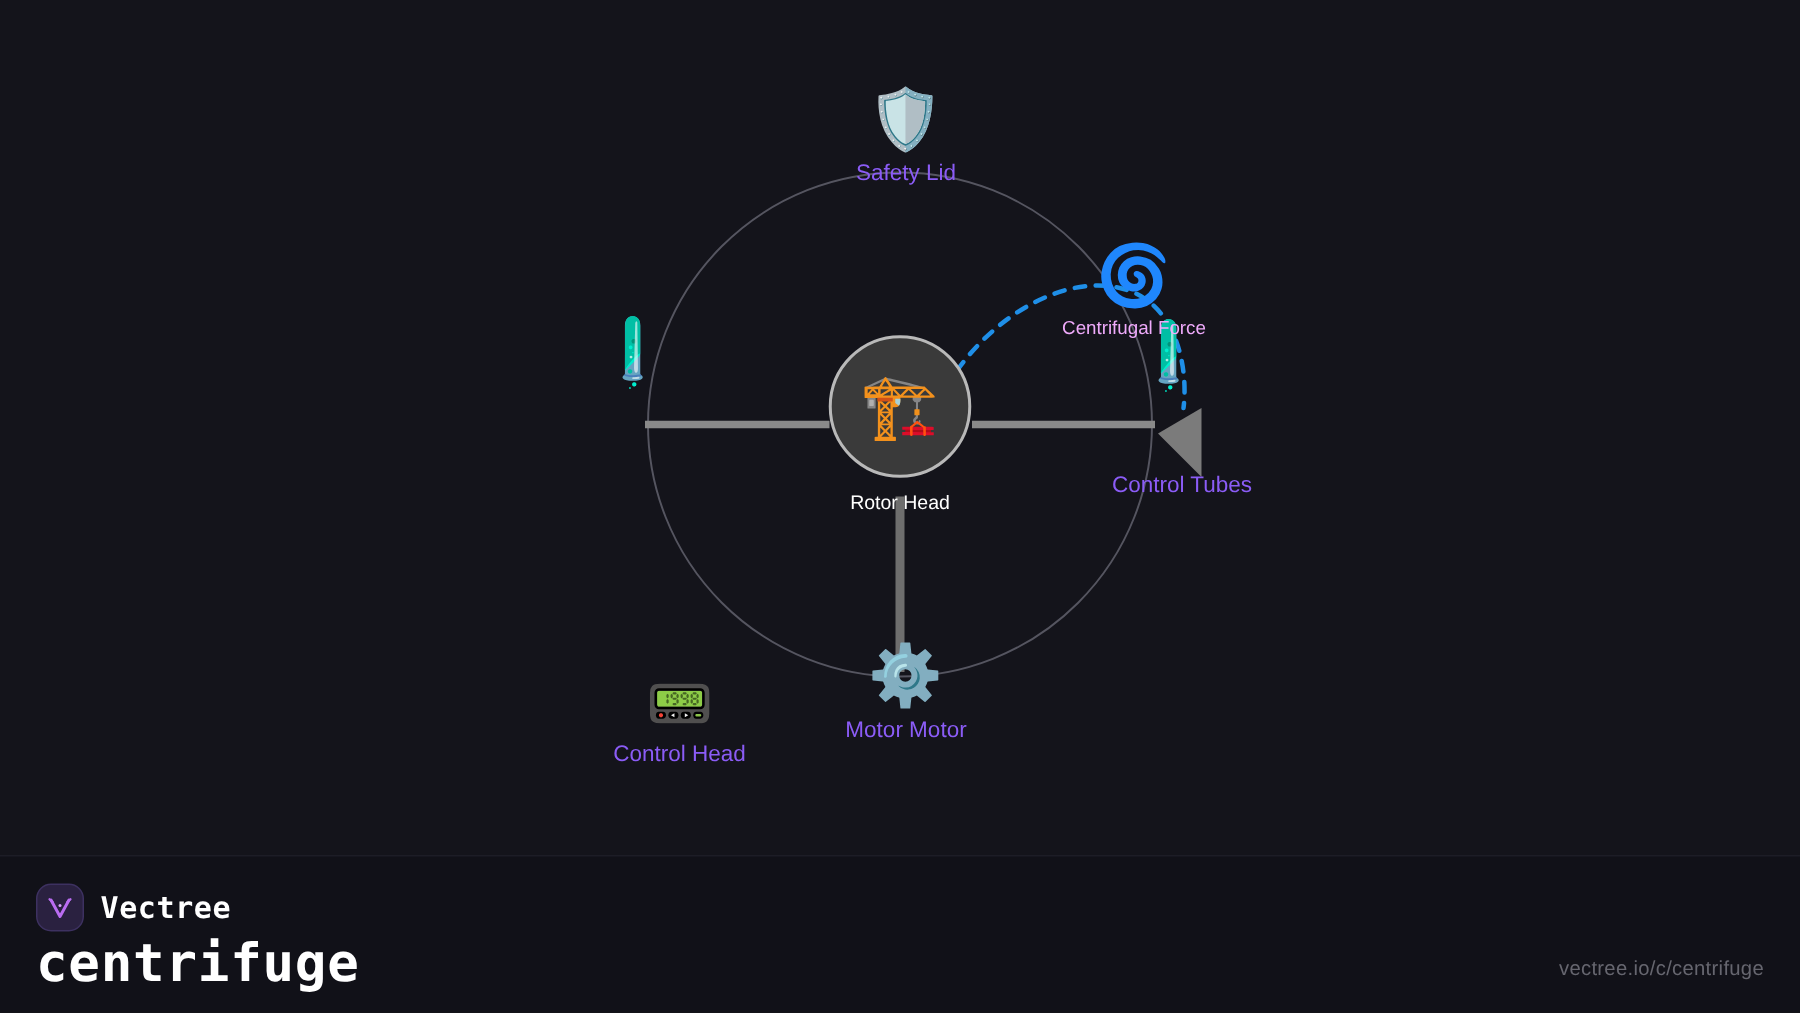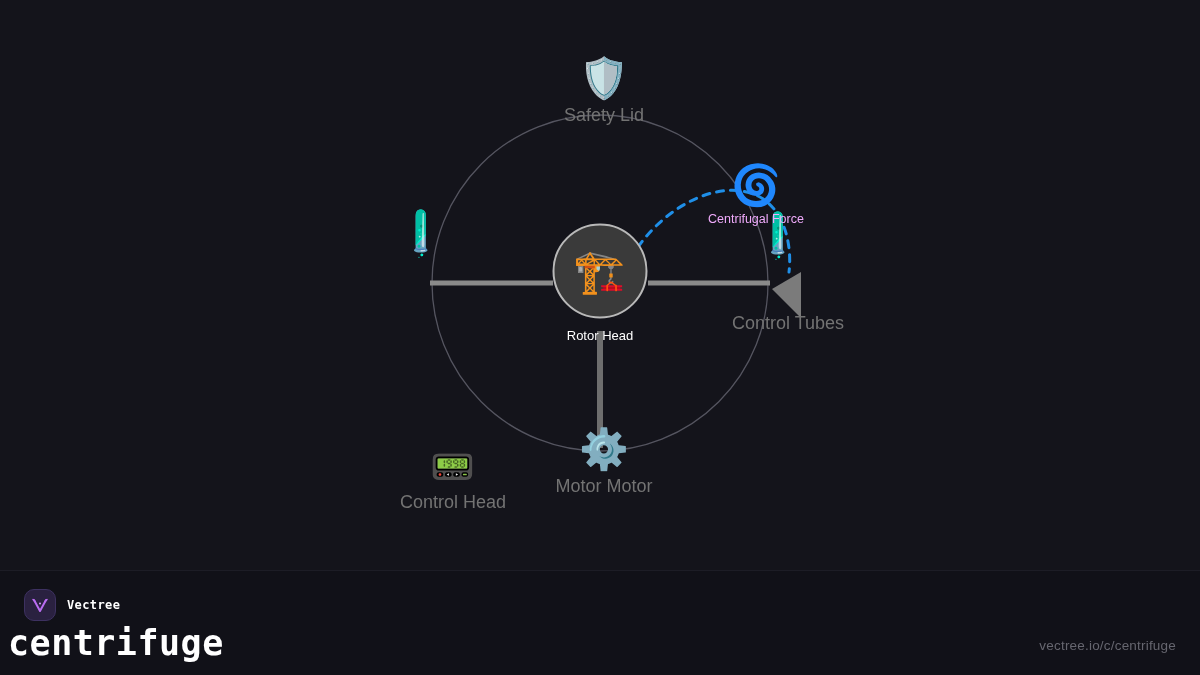--- a/index.html
+++ b/index.html
@@ -39,22 +39,22 @@
     transform: translate(-50%, -50%);
   }
   .node-emoji {
     font-size: 40px;
     line-height: 1;
     text-align: center;
     user-select: none;
   }
   .node-label {
     margin-top: 7px;
-    font-size: 18px;
-    color: #737373;
+    font-size: 15px;
+    color: #8b5cf6;
     white-space: nowrap;
     text-align: center;
     font-family: "Liberation Sans", sans-serif;
   }
 
   
   #hub {
     position: absolute;
     left: 600px; top: 283px;
     transform: translate(-50%, -50%);
@@ -114,28 +114,28 @@
     width: 32px; height: 32px;
     border-radius: 10px;
     background: #2a2140;
     border: 1px solid #3d3160;
     display: flex;
     align-items: center;
     justify-content: center;
   }
   #brand .brand-name {
     font-family: "DejaVu Sans Mono", monospace;
-    font-size: 12px;
+    font-size: 20px;
     font-weight: bold;
     color: #ffffff;
     letter-spacing: 0.4px;
   }
   #page-title {
     position: absolute;
-    left: 8px; top: 52px;
+    left: 24px; top: 52px;
     font-family: "DejaVu Sans Mono", monospace;
     font-size: 35px;
     font-weight: bold;
     color: #ffffff;
     letter-spacing: 0.5px;
   }
   #footer-url {
     position: absolute;
     right: 24px; bottom: 22px;
     font-family: Liberation Sans, sans-serif;

